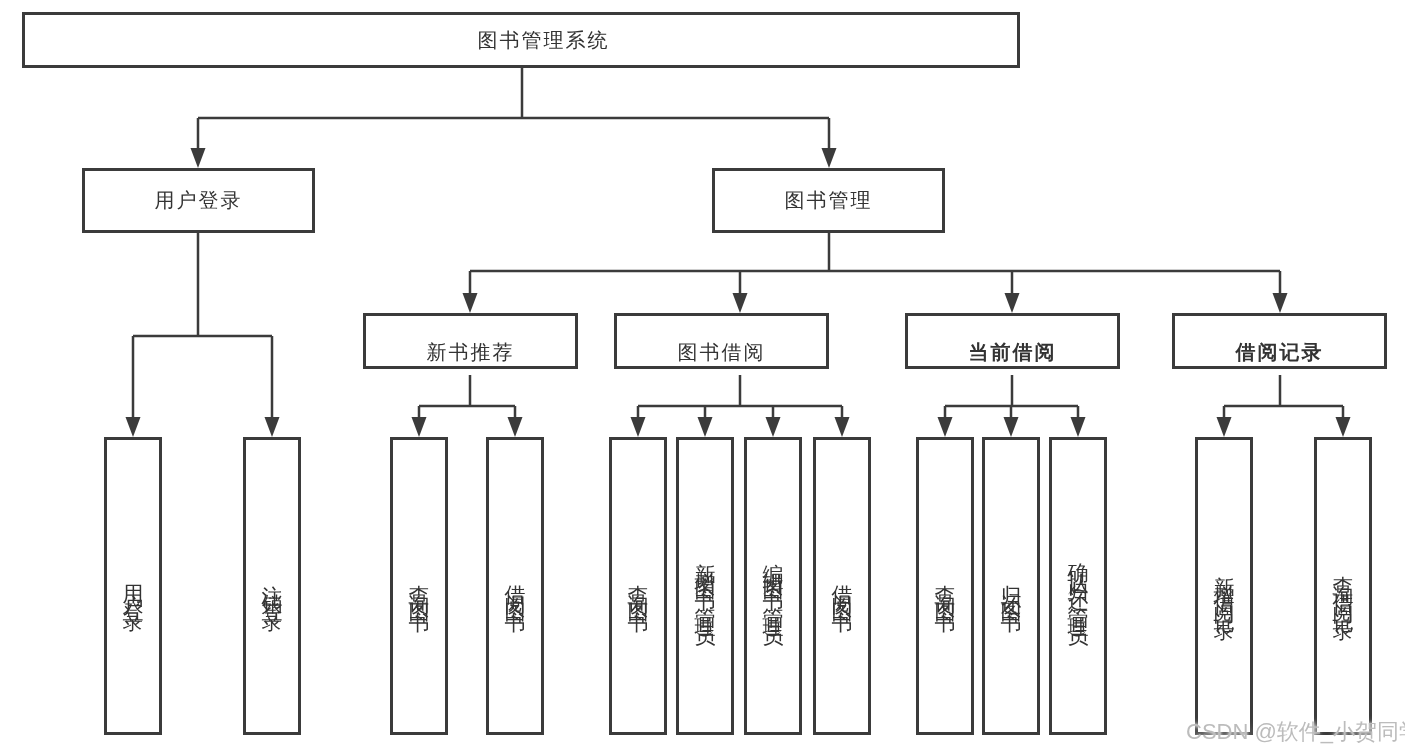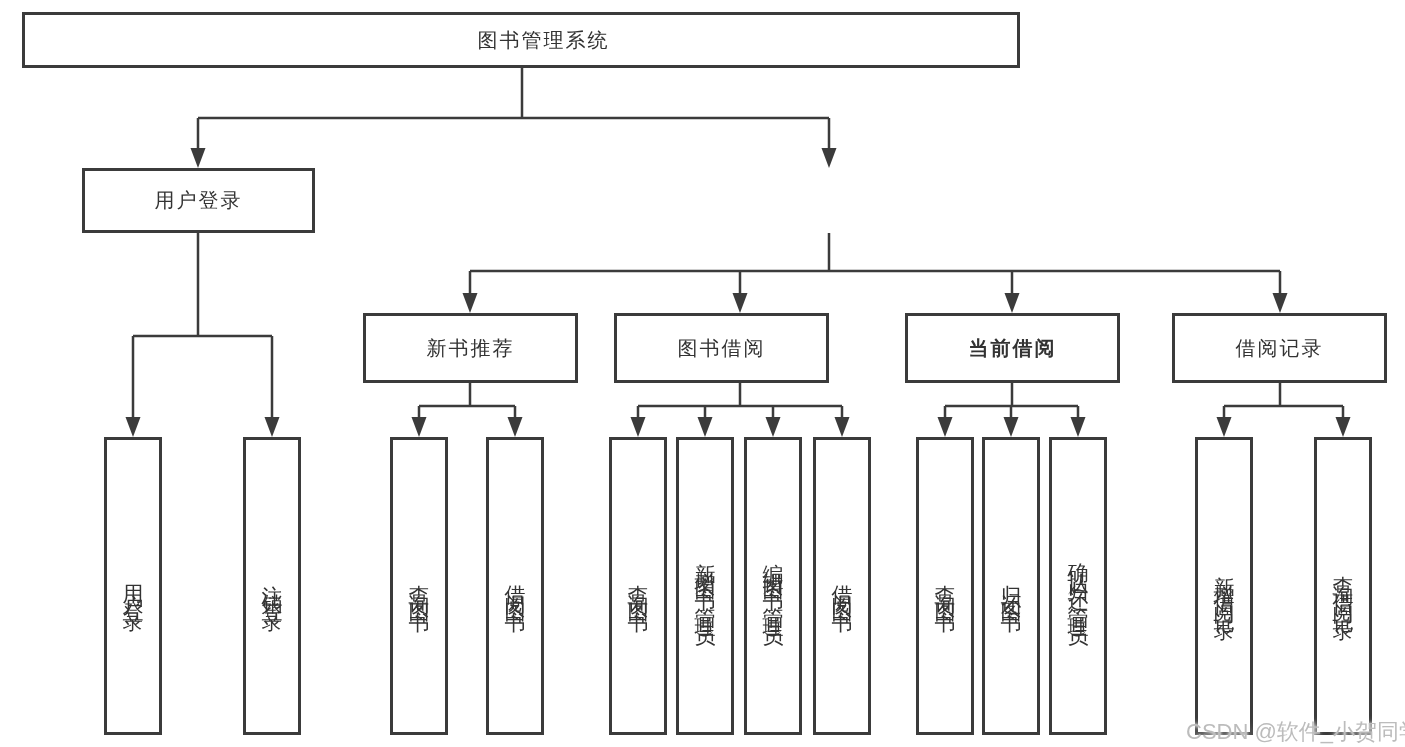--- a/index.html
+++ b/index.html
@@ -35,25 +35,25 @@
   }
   .node.hbox {
     font-size: 20px;
     letter-spacing: 2px;
     white-space: nowrap;
   }
   .node.root   { left: 22px;  top: 12px;  width: 998px; height: 56px; padding-left: 45px; }
   .node.lvl2   { height: 65px; width: 233px; top: 168px; }
   .n-login-grp { left: 82px; }
   .n-book-mgmt { left: 712px; }
-  .node.lvl3   { height: 70px; width: 215px; top: 313px; }
+  .node.lvl3   { height: 56px; width: 215px; top: 313px; align-items: flex-end; }
   .n-recommend { left: 363px; }
   .n-borrow    { left: 614px; }
   .n-current   { left: 905px; font-weight: bold; }
-  .n-records   { left: 1172px; }
+  .n-records   { left: 1172px; font-weight: bold; }
   .node.vbox {
     top: 437px;
     width: 58px;
     height: 298px;
   }
   .vtext {
     writing-mode: vertical-rl;
     text-orientation: mixed;
     font-size: 21px;
     letter-spacing: 9px;
@@ -134,20 +134,23 @@
     <polygon points="1335.5,417 1350.5,417 1343,437"></polygon>
   </svg>
 
   <div class="node hbox root">
     <span>图书管理系统</span>
   </div>
 
   <div class="node hbox lvl2 n-login-grp">
     <span>用户登录</span>
   </div>
+  <div class="node hbox lvl2 n-book-mgmt">
+    <span>图书管理</span>
+  </div>
 
   <div class="node hbox lvl3 n-recommend">
     <span>新书推荐</span>
   </div>
   <div class="node hbox lvl3 n-borrow">
     <span>图书借阅</span>
   </div>
   <div class="node hbox lvl3 n-current">
     <span>当前借阅</span>
   </div>

